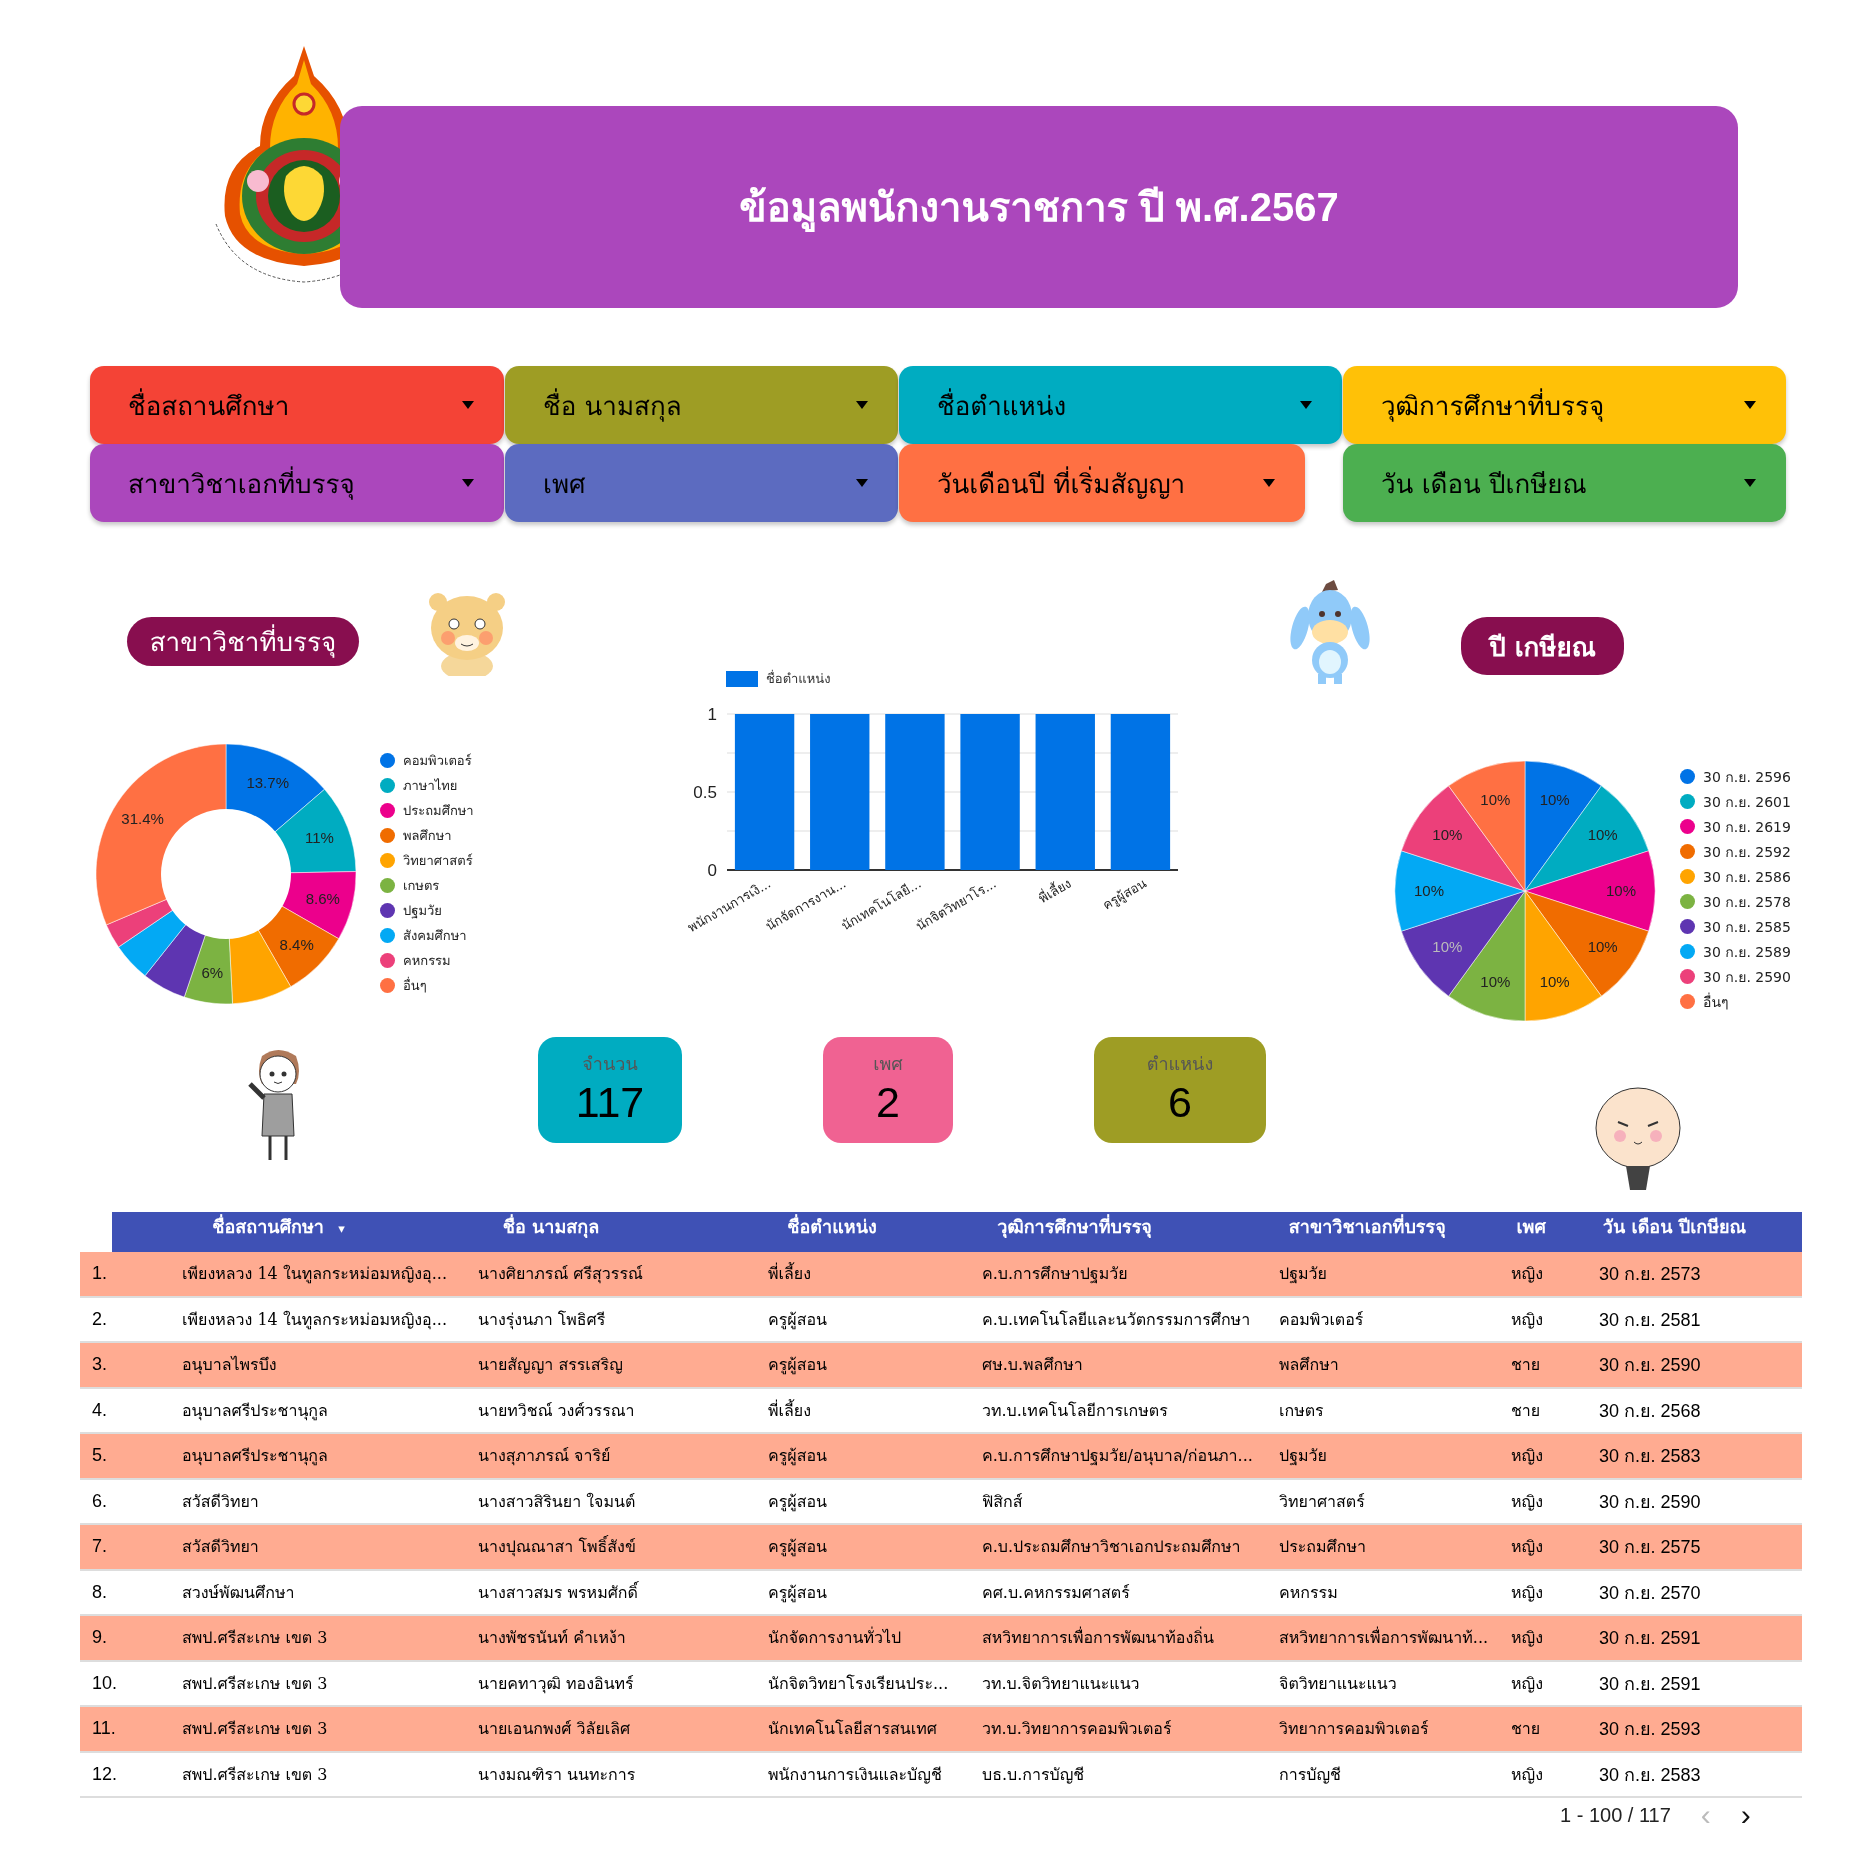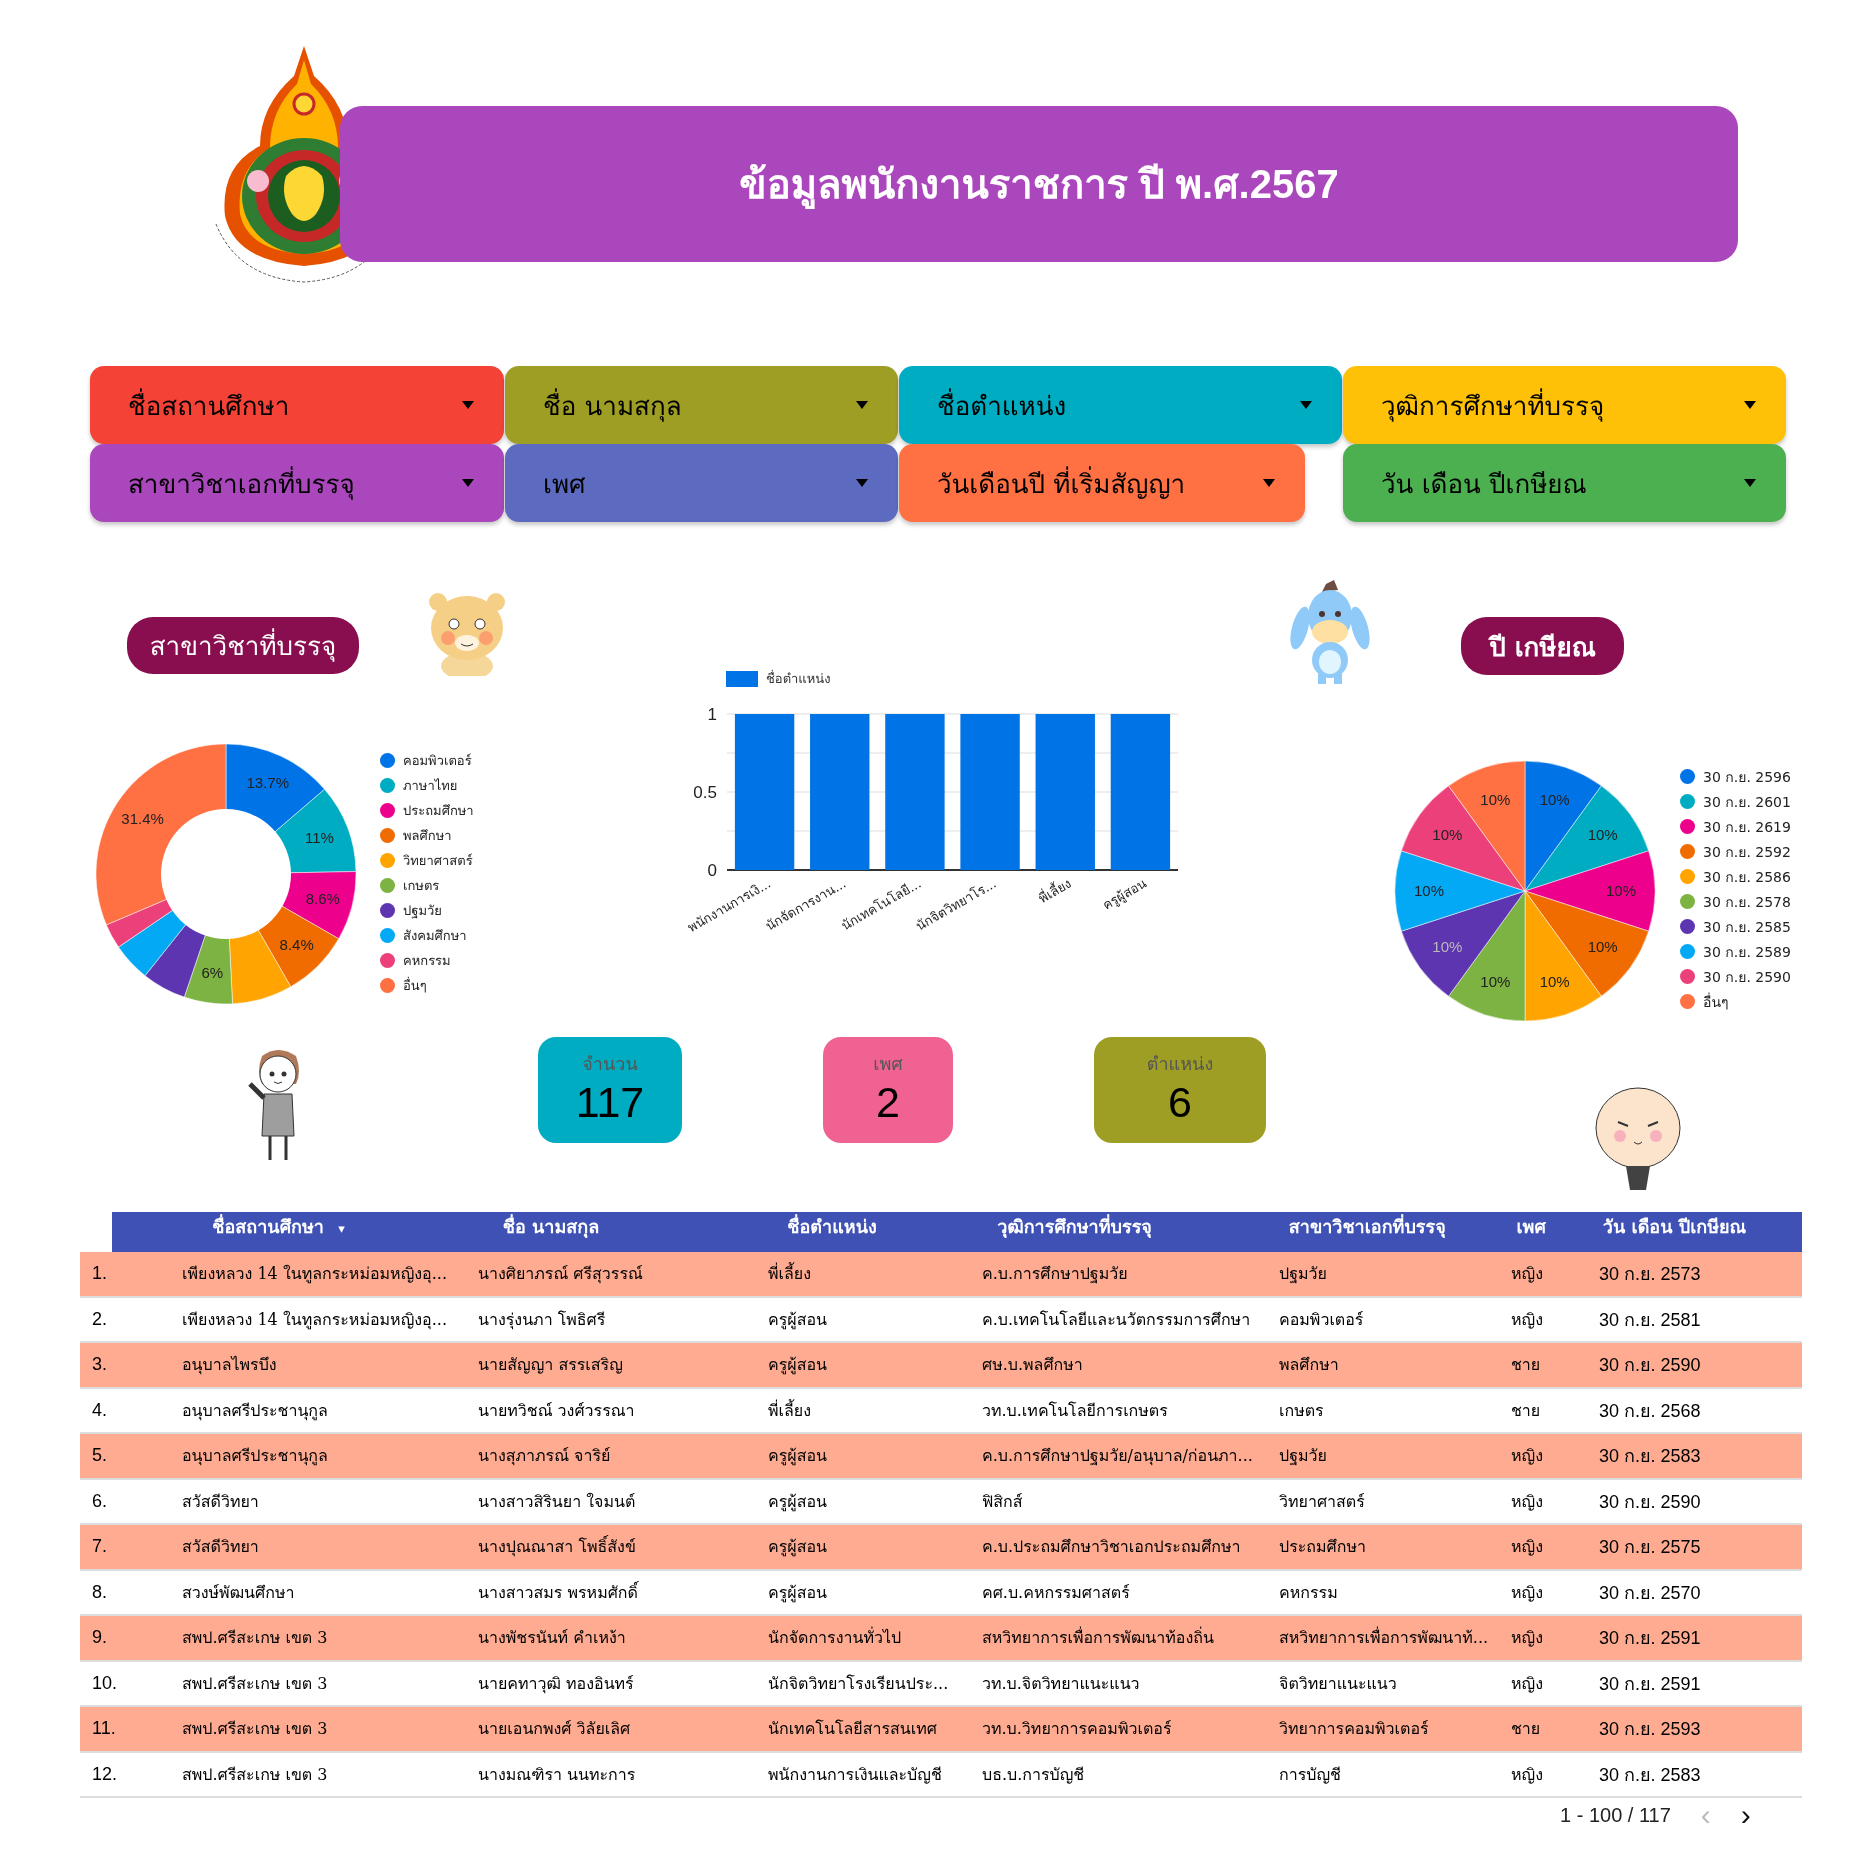--- a/index.html
+++ b/index.html
@@ -2,35 +2,35 @@
 <html><head>
 <meta charset="utf-8">
 <style>
   * { box-sizing: border-box; margin: 0; padding: 0; }
   body { width: 1875px; height: 1875px; background: #ffffff; position: relative; overflow: hidden;
          font-family: "DejaVu Sans", sans-serif; color: #000; }
   .abs { position: absolute; }
 
   
   #logo { left: 198px; top: 46px; width: 212px; height: 238px; }
-  #banner { left: 340px; top: 106px; width: 1398px; height: 156px; background: #ab47bc; border-radius: 22px;
+  #banner { left: 340px; top: 106px; width: 1398px; height: 202px; background: #ab47bc; border-radius: 22px;
             display: flex; flex-direction: column; align-items: center; justify-content: center; color: #fff; }
   #banner .t1, #banner .t2 { font-family: "Liberation Sans", sans-serif; font-weight: bold; font-size: 40px; line-height: 56px; }
 
   
   .filter { position: absolute; height: 78px; border-radius: 14px; display: flex; align-items: center;
             padding: 0 30px 0 38px; box-shadow: 0 3px 4px rgba(0,0,0,0.22); cursor: pointer; }
   .filter .lbl { flex: 1; font-family: "DejaVu Serif", serif; font-size: 26px; color: #000; white-space: nowrap; }
   .filter .caret { width: 0; height: 0; border-left: 6px solid transparent; border-right: 6px solid transparent;
                    border-top: 8px solid #000; }
 
   
   .pill { position: absolute; background: #880e4f; color: #fff; border-radius: 26px; display: flex;
           align-items: center; justify-content: center; font-size: 26px; }
-  #pill-subject { left: 127px; top: 617px; width: 232px; height: 57px; font-family: "DejaVu Serif", serif; }
+  #pill-subject { left: 127px; top: 617px; width: 232px; height: 49px; font-family: "DejaVu Serif", serif; }
   #pill-retire { left: 1461px; top: 617px; width: 163px; height: 58px; font-family: "DejaVu Sans", sans-serif; font-weight: bold; }
 
   
   .legend { position: absolute; }
   .legend .li { display: flex; align-items: center; height: 25px; }
   .legend .dot { width: 15px; height: 15px; border-radius: 50%; margin-right: 8px; flex: none; }
   .legend .ltxt { font-size: 14px; color: #222; white-space: nowrap; }
   #legend-subject .ltxt { font-family: "DejaVu Serif", serif; font-size: 13px; }
 
   

